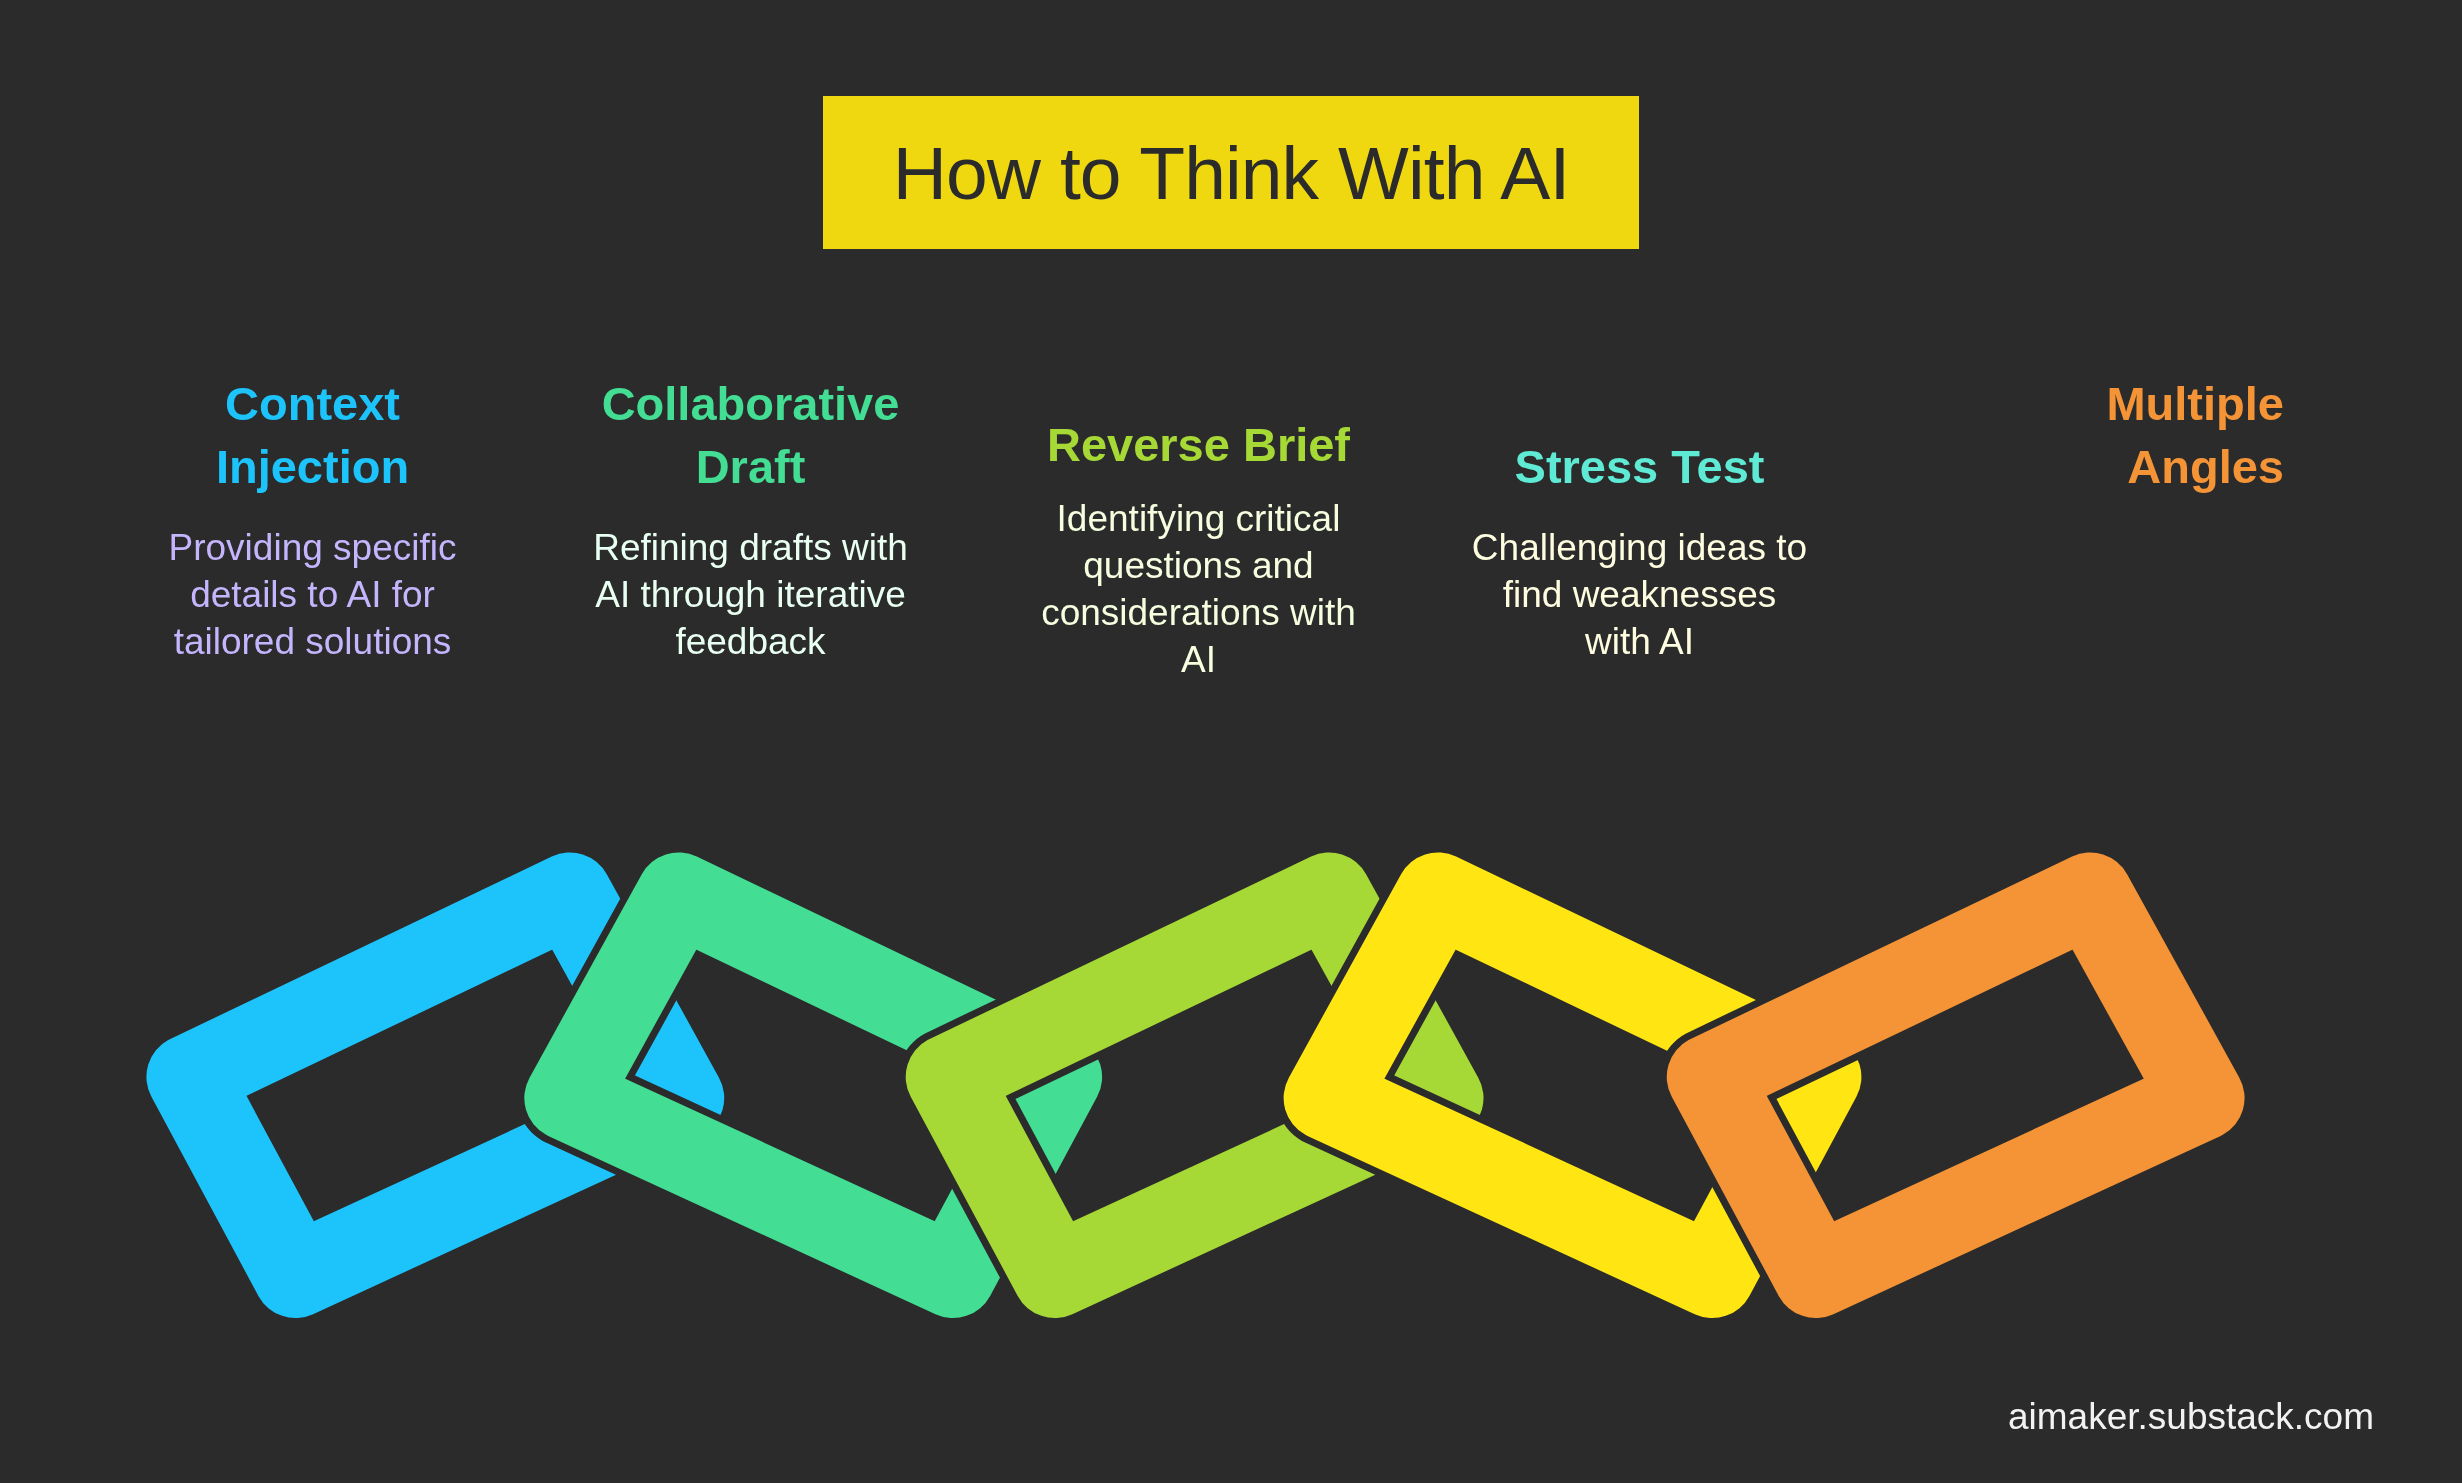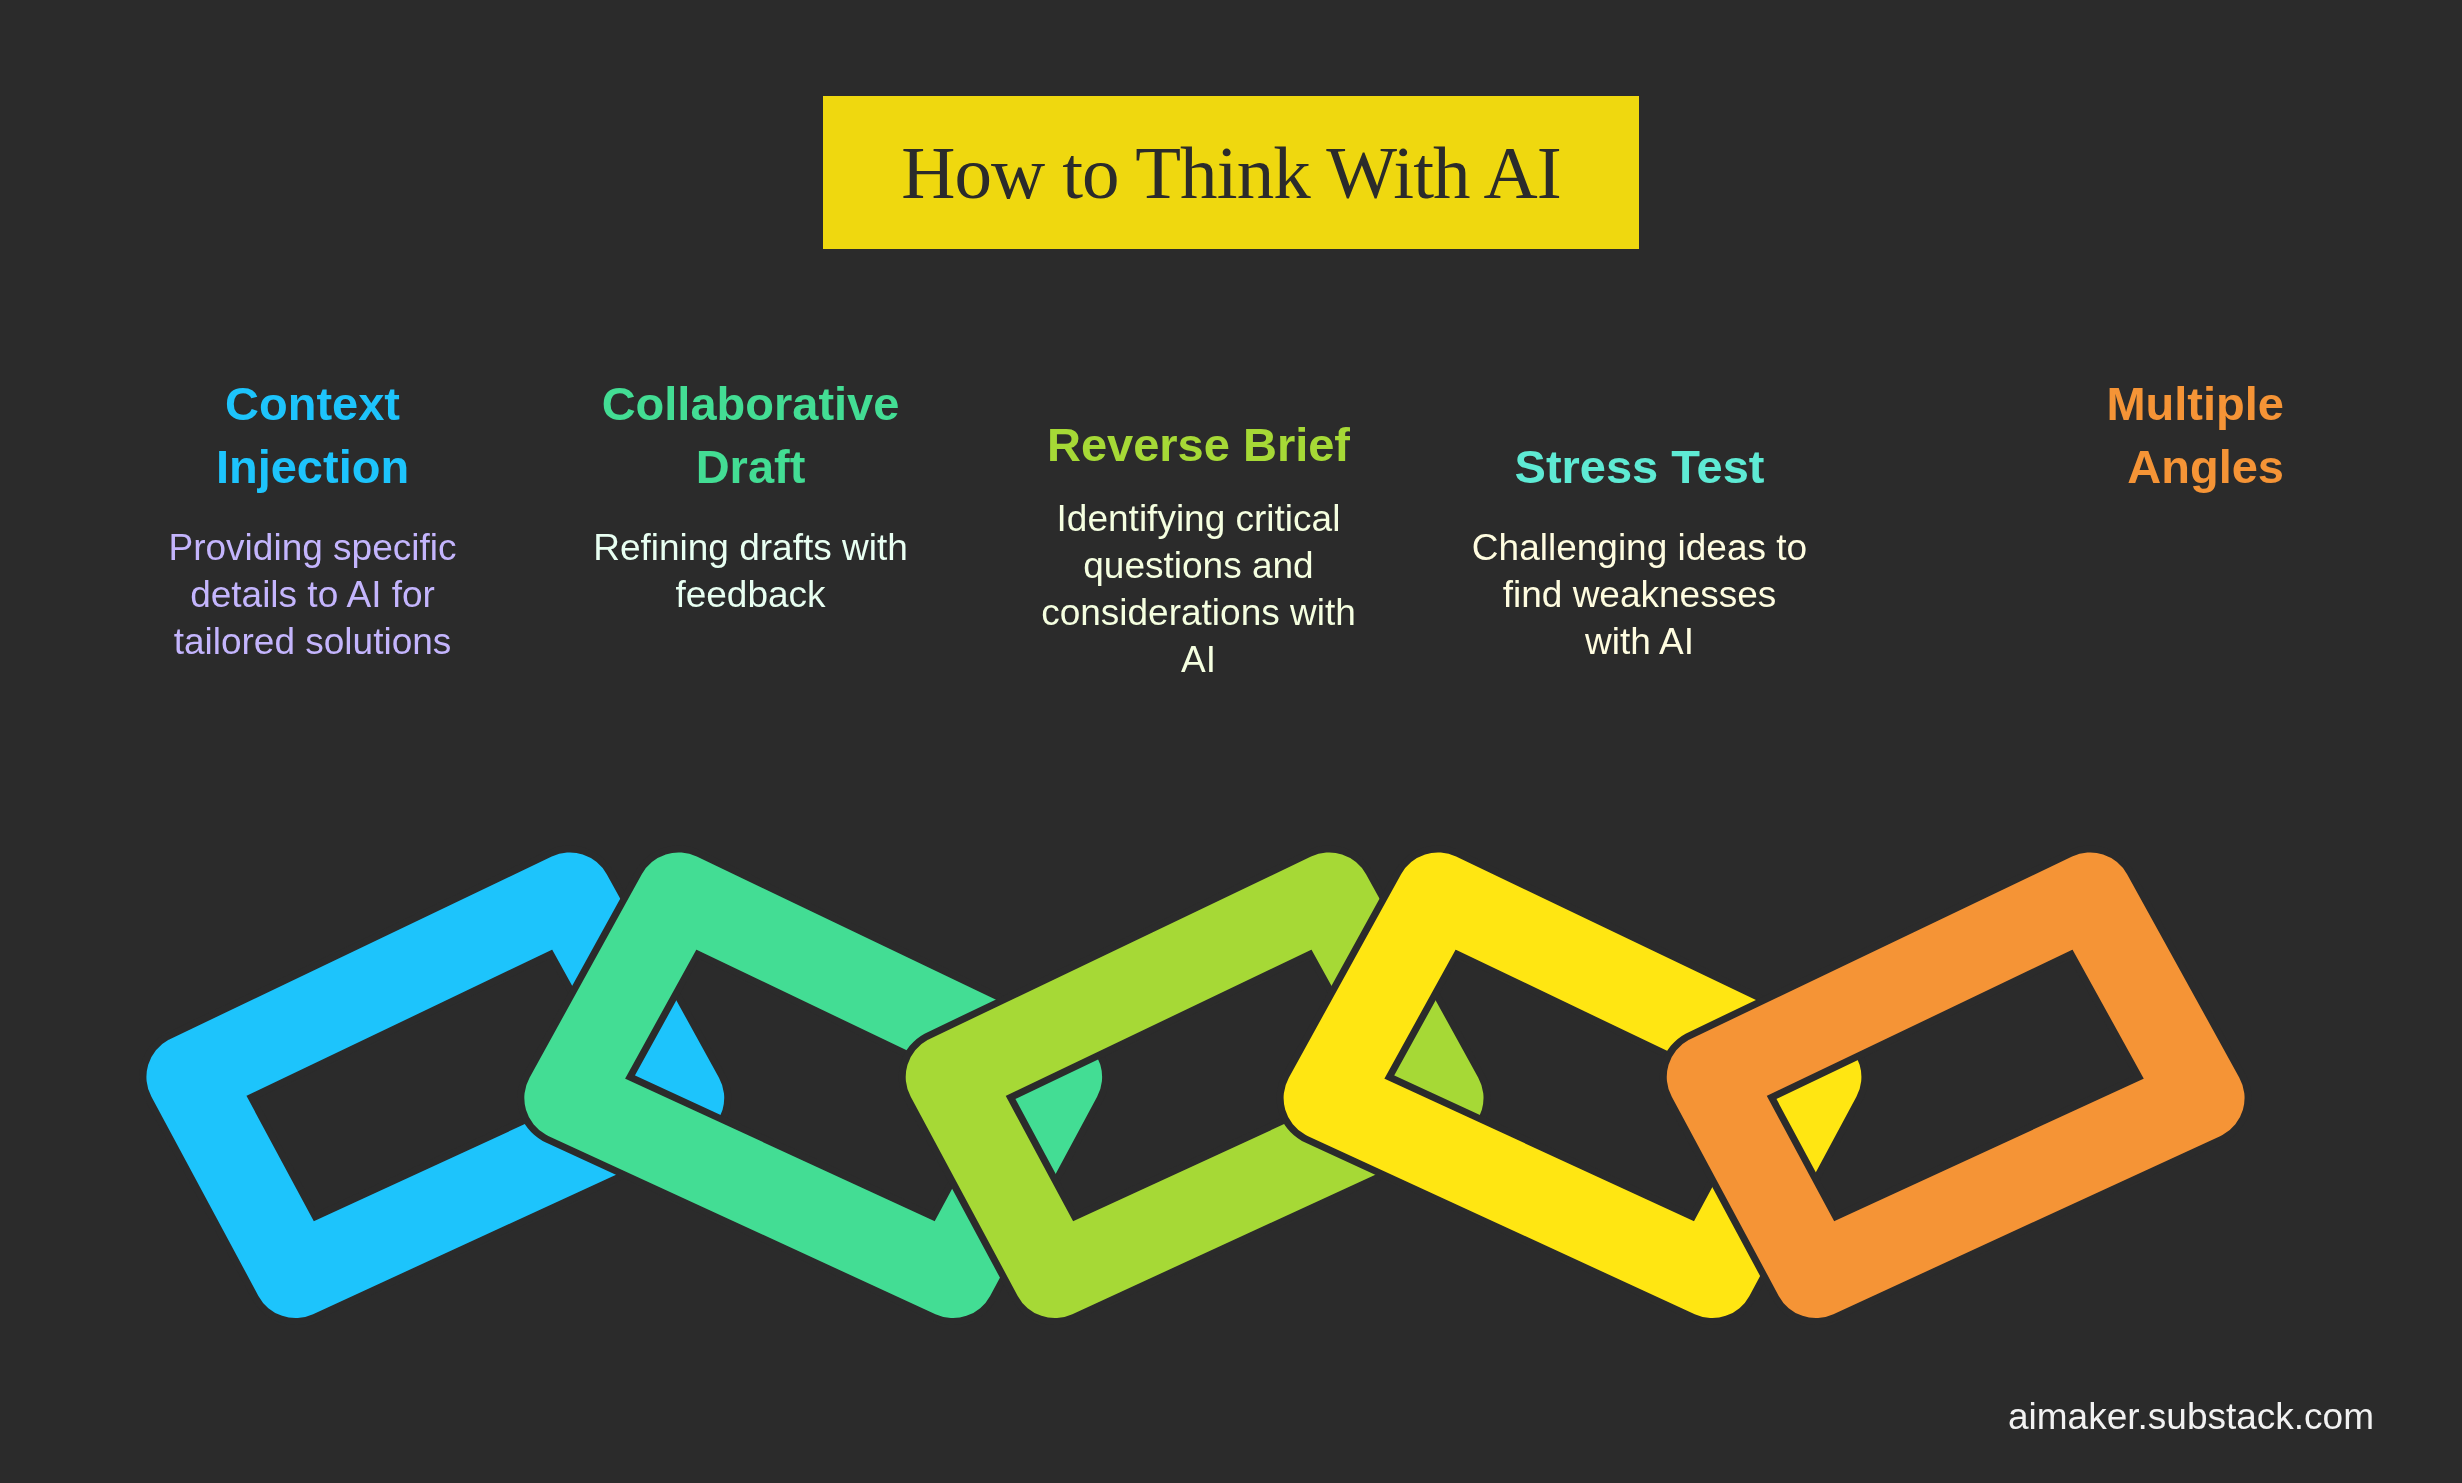--- a/index.html
+++ b/index.html
@@ -1,18 +1,18 @@
 <!DOCTYPE html>
 <html style="font-size:14px"><head>
 <meta charset="utf-8">
 <style>
   html,body{margin:0;padding:0;}
   body{width:2462px;height:1484px;background:#2b2b2b;position:relative;overflow:hidden;font-family:"Liberation Sans",sans-serif;}
   .title-box{position:absolute;left:823px;top:96px;width:816px;height:153px;background:#efd80f;display:flex;align-items:center;justify-content:center;}
-  .title-text{font-size:75px;color:#2b2b2b;font-family:Liberation Serif, serif;letter-spacing:-0.9px;}
+  .title-text{font-size:75px;color:#2b2b2b;font-family:Liberation Sans, sans-serif;letter-spacing:-0.9px;}
   .step{position:absolute;width:403px;text-align:center;}
   .step-title{font-family:"Liberation Sans",sans-serif;font-weight:bold;font-size:47px;line-height:63px;}
   .step-desc{font-family:"Liberation Sans",sans-serif;font-size:37px;line-height:47px;}
   .chain{position:absolute;left:0;top:0;}
   .footer{position:absolute;right:88px;top:1396px;font-size:37px;color:#f2f2f2;font-family:"Liberation Sans",sans-serif;}
 </style>
 </head>
 <body>
 
 <div class="title-box">
@@ -31,20 +31,21 @@
   </div>
 </div>
 
 <div class="step" style="left:549px;top:372px;">
   <div class="step-title" style="color:#43dd94;">
     <div>Collaborative</div>
     <div>Draft</div>
   </div>
   <div class="step-desc" style="color:#e8fff2;margin-top:26px;">
     <div>Refining drafts with</div>
+    <div>AI through iterative</div>
     <div>feedback</div>
   </div>
 </div>
 
 <div class="step" style="left:997px;top:390px;margin-top:23px;">
   <div class="step-title" style="color:#a6d936;">
     <div>Reverse Brief</div>
   </div>
   <div class="step-desc" style="color:#f5ffe0;margin-top:19.3px;">
     <div>Identifying critical</div>

